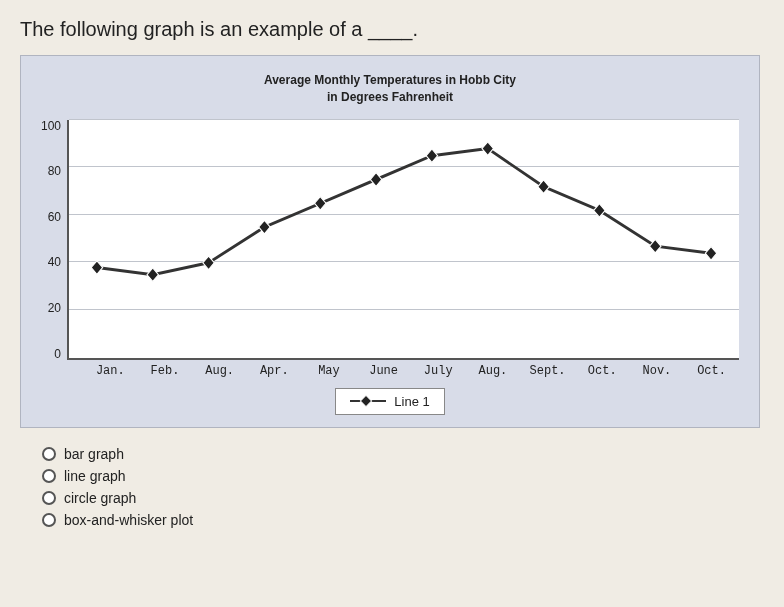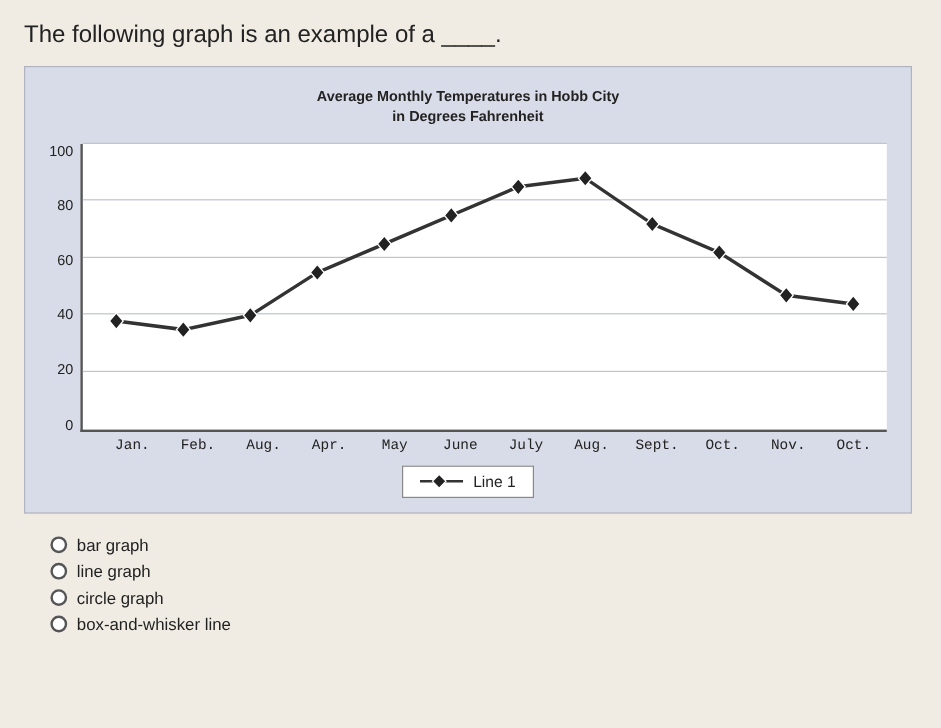--- a/index.html
+++ b/index.html
@@ -219,15 +219,15 @@
   <label class="option-item">
     <span class="radio-circle"></span>
     <span>line graph</span>
   </label>
   <label class="option-item">
     <span class="radio-circle"></span>
     <span>circle graph</span>
   </label>
   <label class="option-item">
     <span class="radio-circle"></span>
-    <span>box-and-whisker line</span>
+    <span>box-and-whisker plot</span>
   </label>
 </div>
 
 </body></html>

